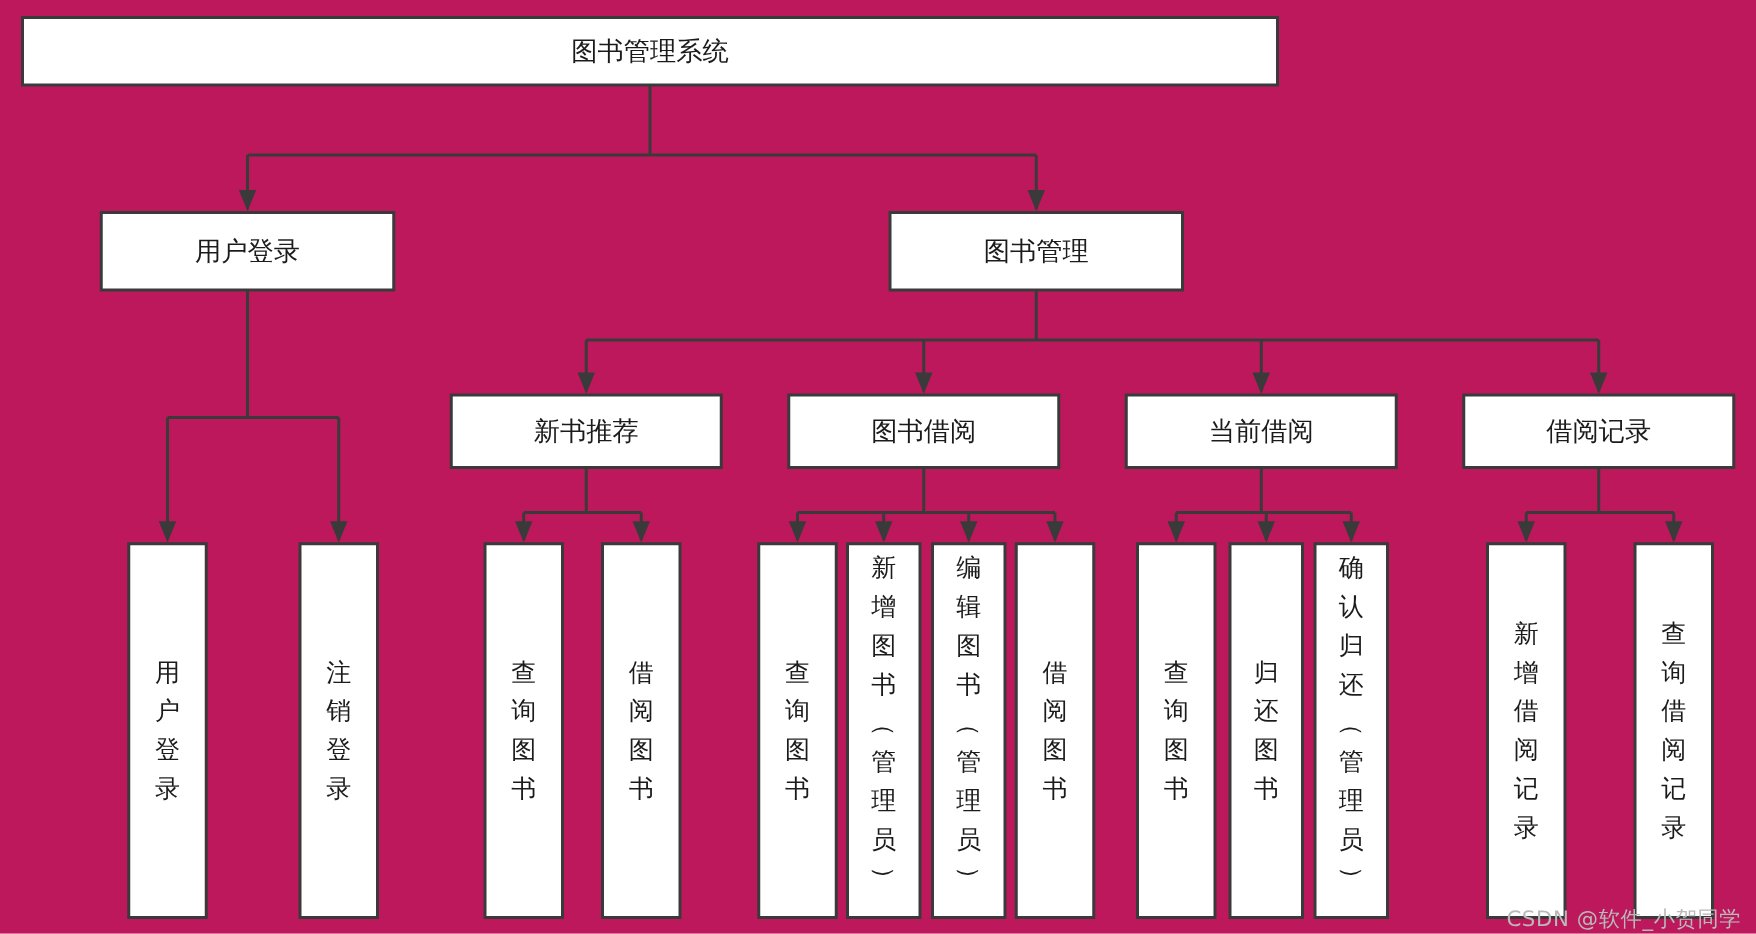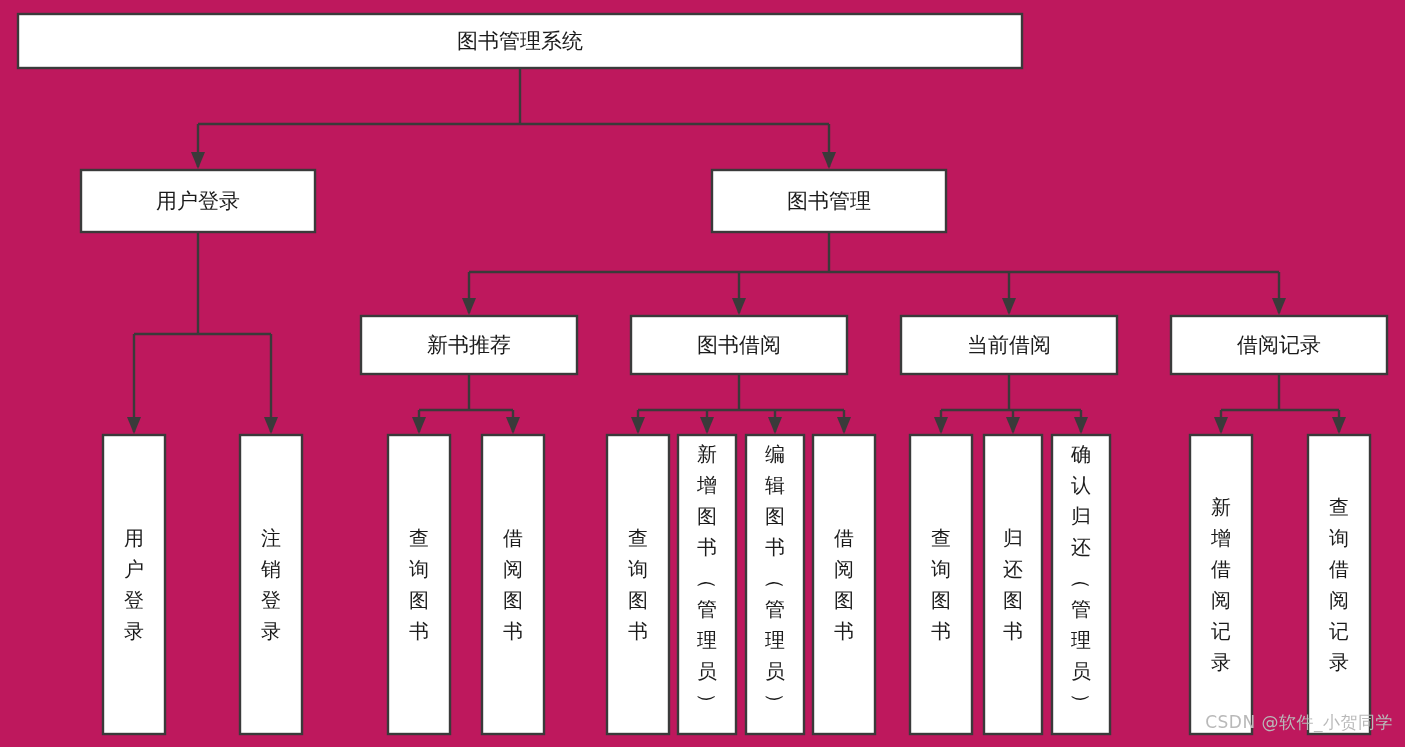--- a/index.html
+++ b/index.html
@@ -50,21 +50,21 @@
   }
   .node-label-v {
     font-family: "DejaVu Sans", "Liberation Sans", sans-serif;
     font-size: 20px;
     fill: #1b1b1b;
     text-anchor: middle;
   }
   .watermark {
     position: absolute;
     right: 12px;
-    bottom: 13px;
+    bottom: 0;
     font-family: "DejaVu Sans", "Liberation Sans", sans-serif;
     font-size: 17px;
     color: #b9b9b9;
     letter-spacing: 0.5px;
     white-space: nowrap;
     user-select: none;
   }
 </style>
 </head>
 <body>

